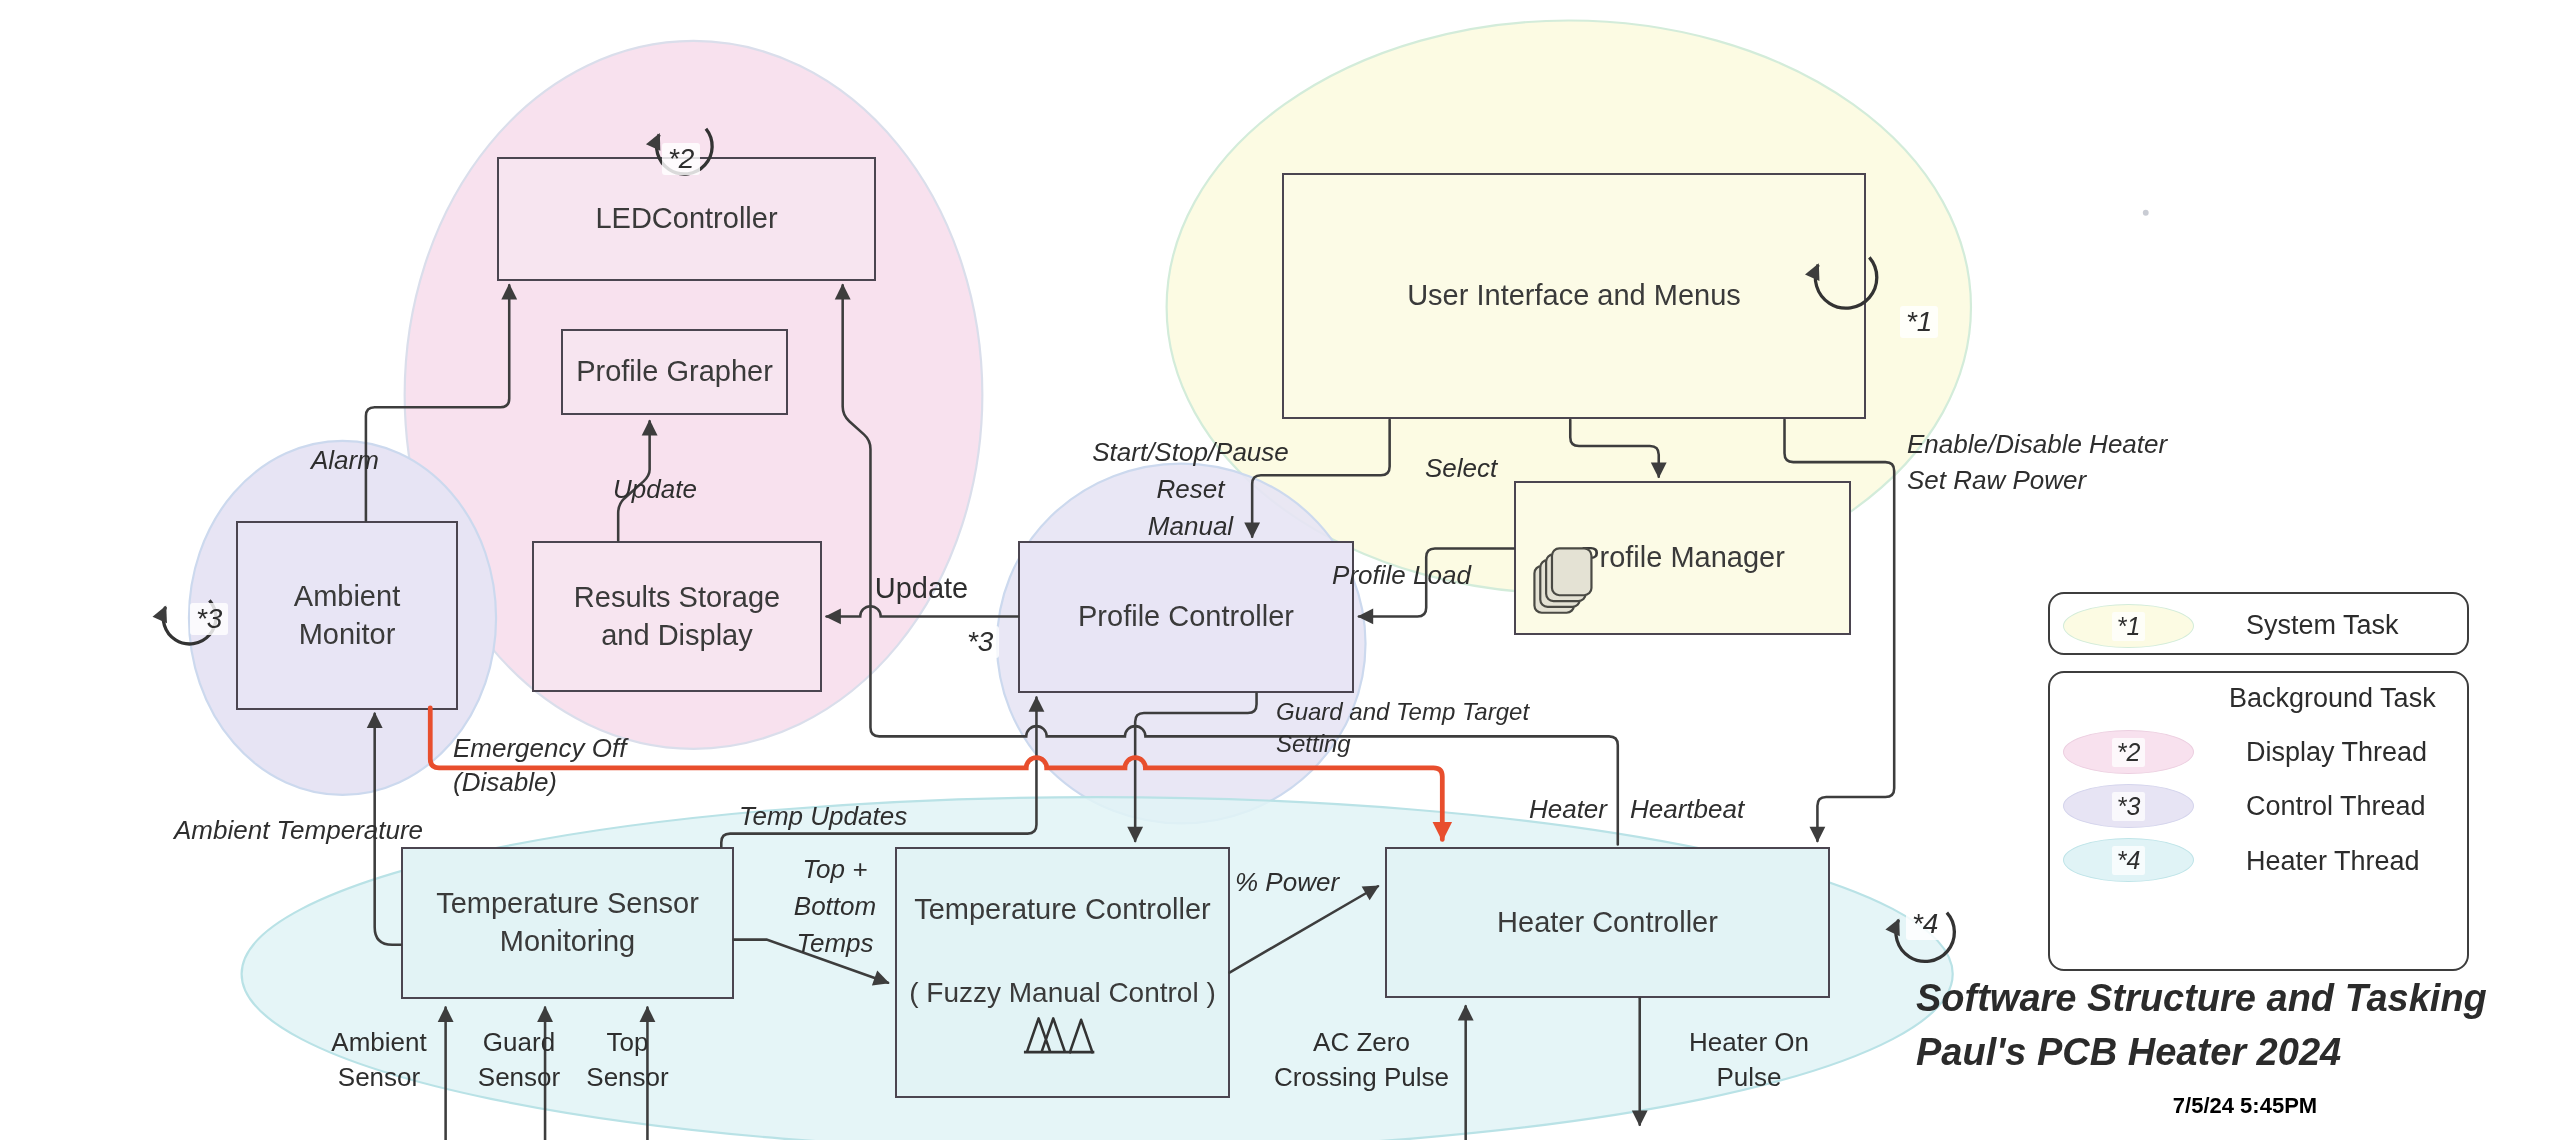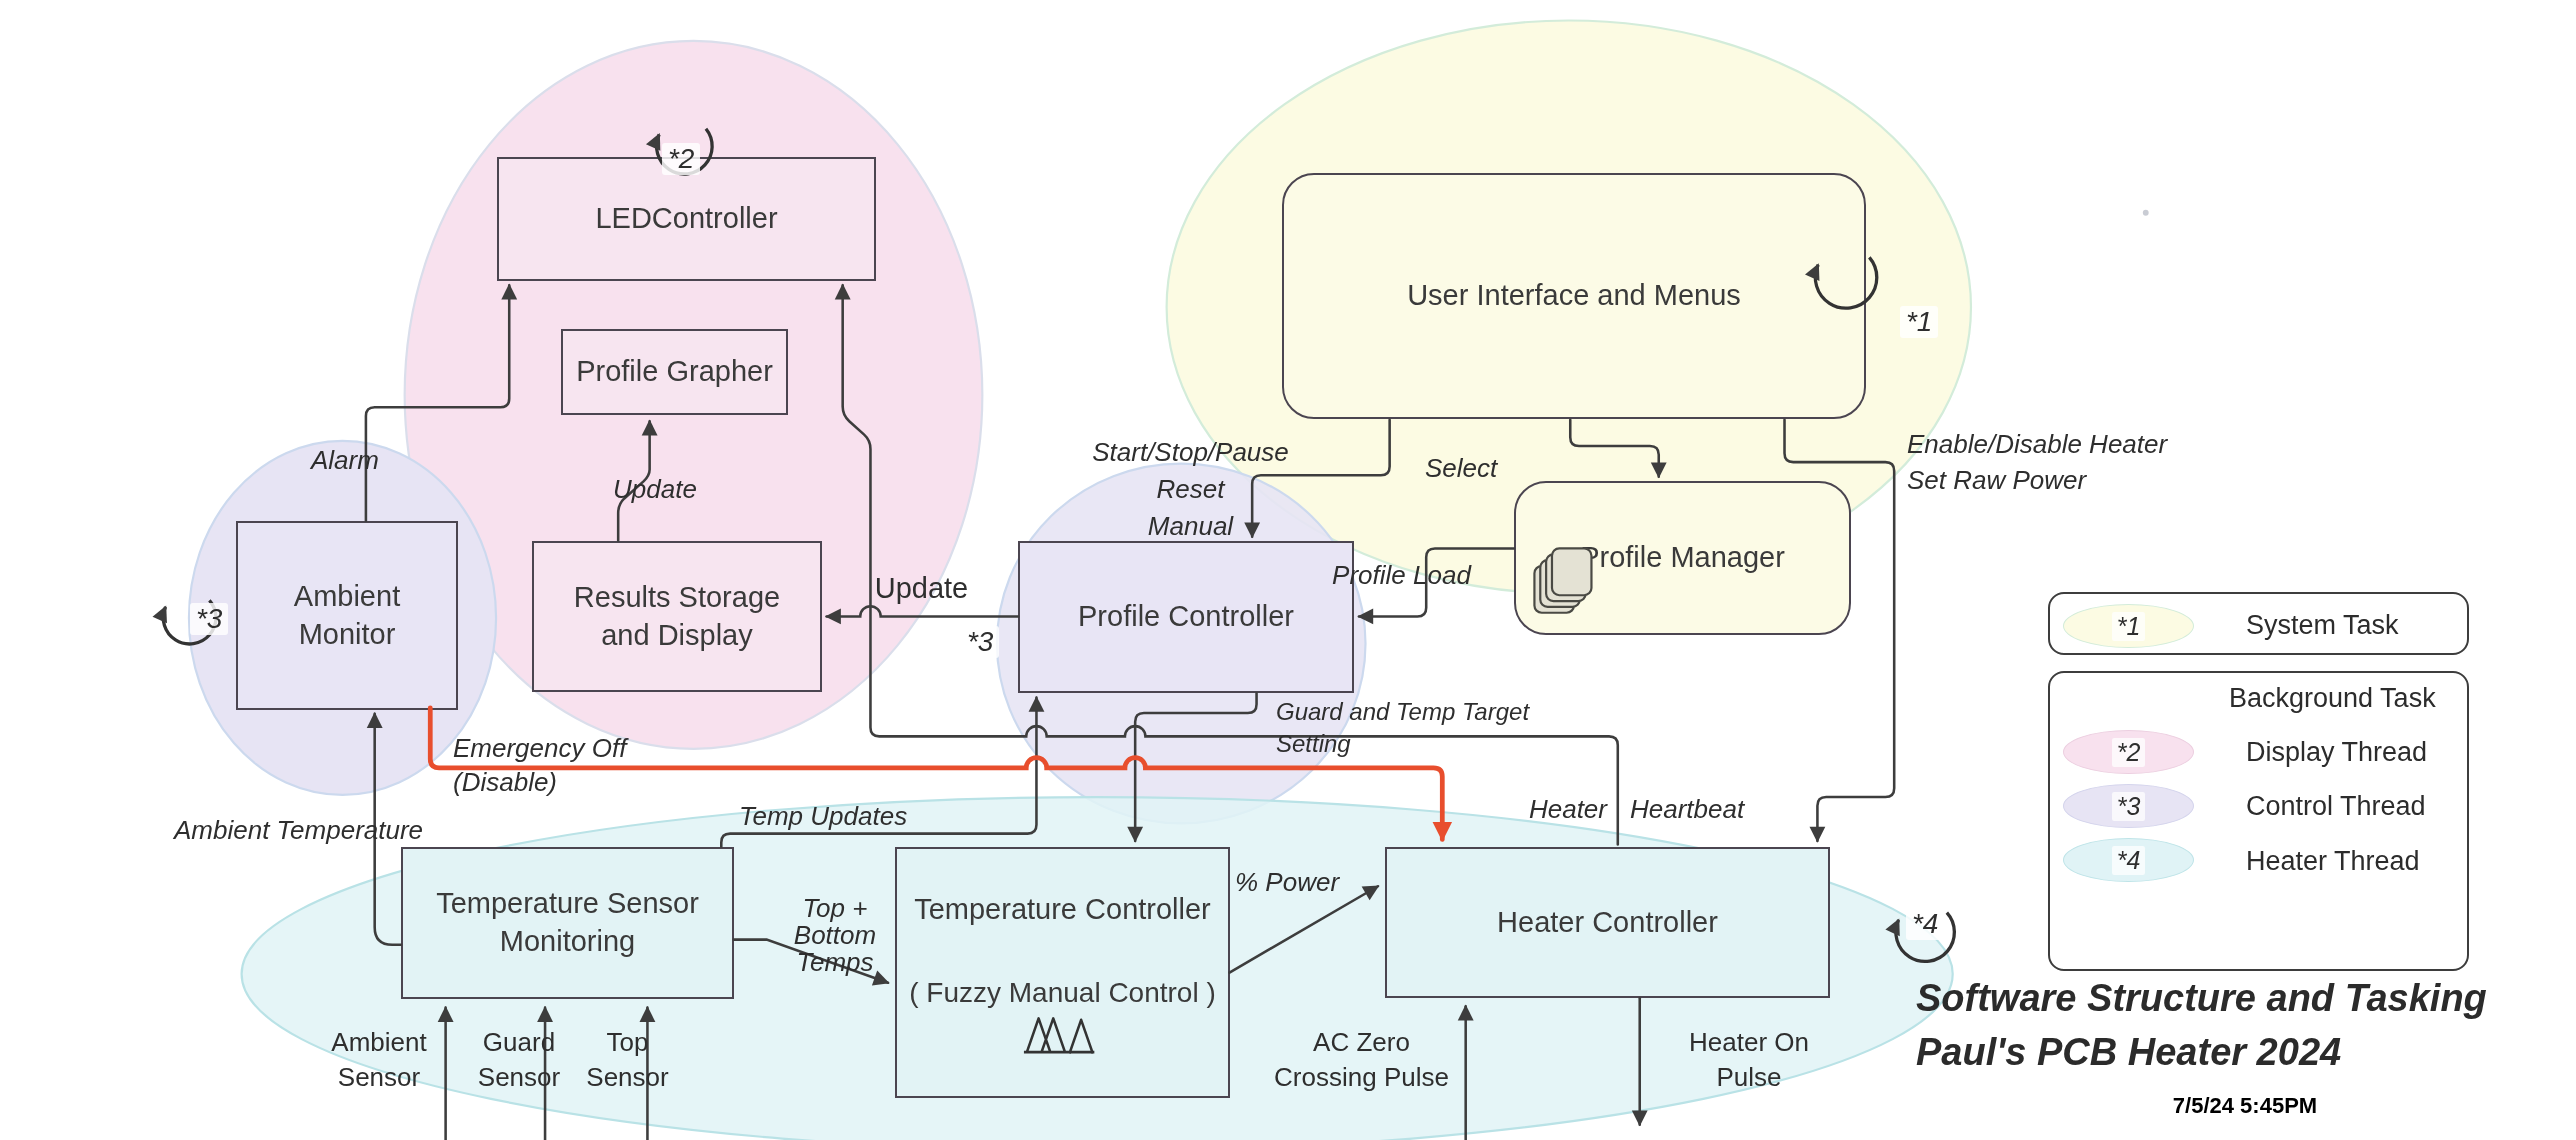--- a/index.html
+++ b/index.html
@@ -3,21 +3,21 @@
 <meta charset="utf-8">
 <style>
   html,body{margin:0;padding:0;background:#fff;}
   #stage{position:relative;width:2576px;height:1140px;background:#ffffff;overflow:hidden;
          font-family:"Liberation Sans", sans-serif;color:#333;}
   svg.layer{position:absolute;left:0;top:0;pointer-events:none;}
   .box{position:absolute;box-sizing:border-box;border:2.2px solid #4b4550;display:flex;
        align-items:center;justify-content:center;text-align:center;font-size:29px;
        line-height:1.3;color:#3a3a3a;white-space:pre-line;z-index:2;}
   .bg-pink{background:#f7e5f0;}
-  .bg-yellow{background:#fcfbe6;border-radius:32px;}
+  .bg-yellow{background:#fcfbe6;}
   .bg-lav{background:#e8e5f5;}
   .bg-cyan{background:#e2f3f5;}
   .lbl{position:absolute;font-size:26px;color:#2e2e2e;white-space:pre-line;z-index:4;line-height:1.32;}
   .it{font-style:italic;}
   .ctr{text-align:center;}
   .rt{text-align:right;}
   .marker-chip{position:absolute;font-size:28px;font-style:italic;color:#2e2e2e;
                background:rgba(255,255,255,0.82);padding:0 5.9px;border-radius:2.9px;z-index:5;}
   
   .tc-inner{position:absolute;left:0;right:0;text-align:center;white-space:pre-line;}
@@ -122,21 +122,21 @@
 Reset
 Manual</div>
   <div class="lbl it" style="left:1425px;top:451px;width:95px;">Select</div>
   <div class="lbl it ctr" style="left:1292px;top:558px;width:219px;">Profile Load</div>
   <div class="lbl it" style="left:1907px;top:426px;width:307px;line-height:36px;">Enable/Disable Heater
 Set Raw Power</div>
   <div class="lbl it" style="left:1276px;top:696px;width:307px;font-size:24px;">Guard and Temp Target Setting</div>
   <div class="lbl it" style="left:453px;top:731px;width:249px;">Emergency Off (Disable)</div>
   <div class="lbl it" style="left:739px;top:799px;width:176px;">Temp Updates</div>
   <div class="lbl it" style="left:174px;top:813px;width:256px;">Ambient Temperature</div>
-  <div class="lbl it ctr" style="left:762px;top:851px;width:146px;line-height:27px;margin-top:44px;">Top +
+  <div class="lbl it ctr" style="left:762px;top:851px;width:146px;line-height:37px;">Top +
 Bottom
 Temps</div>
   <div class="lbl it" style="left:1235px;top:865px;width:117px;">% Power</div>
   <div class="lbl it rt" style="left:1477px;top:792px;width:130px;">Heater</div>
   <div class="lbl it" style="left:1630px;top:792px;width:146px;">Heartbeat</div>
   <div class="lbl ctr" style="left:315px;top:1025px;width:128px;line-height:35px;">Ambient
 Sensor</div>
   <div class="lbl ctr" style="left:457px;top:1025px;width:124px;line-height:35px;">Guard
 Sensor</div>
   <div class="lbl ctr" style="left:567px;top:1025px;width:121px;line-height:35px;">Top

